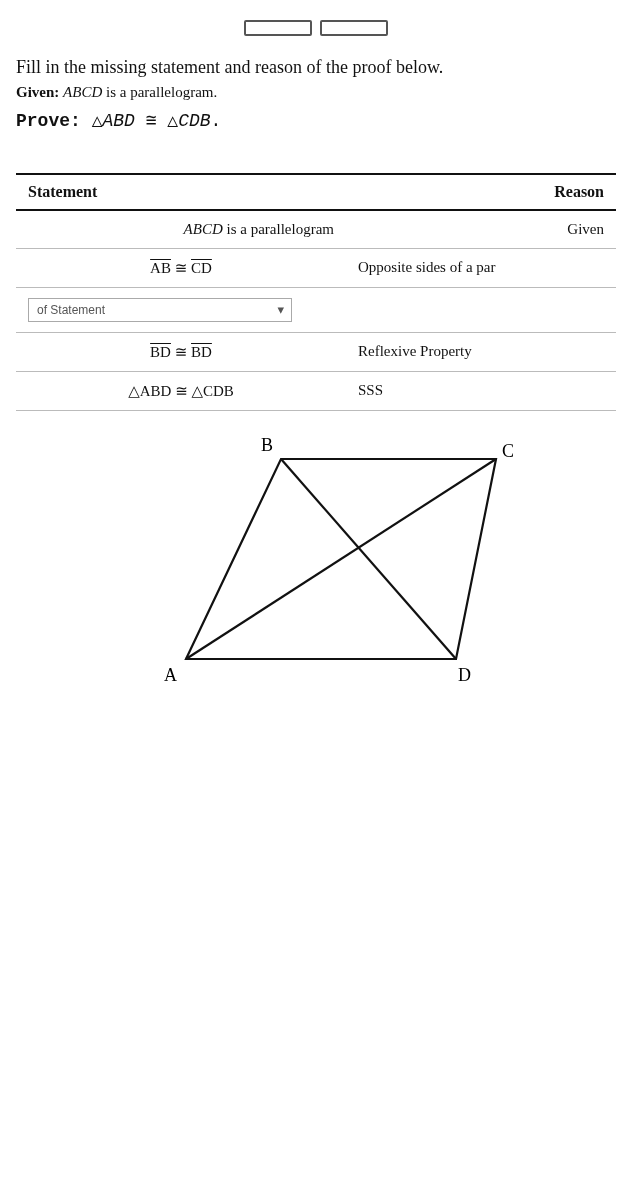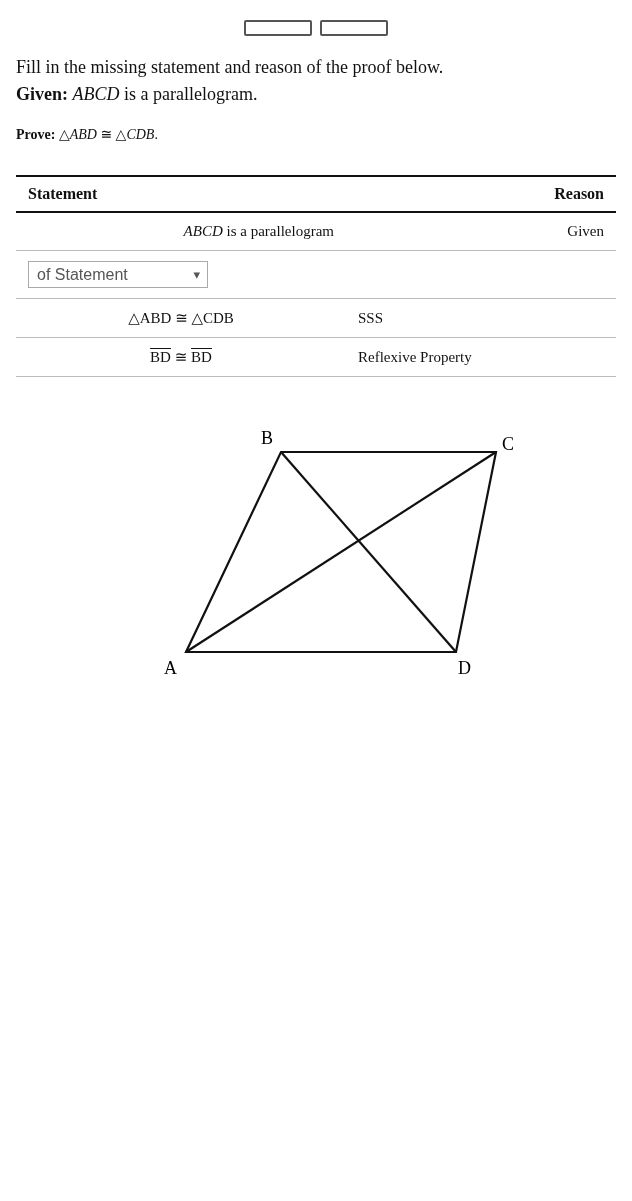--- a/index.html
+++ b/index.html
@@ -26,34 +26,35 @@
       cursor: pointer;
       border-radius: 2px;
     }
 
     .instructions {
       font-size: 18px;
       line-height: 1.5;
     }
 
     .given {
+      font-size: 15px;
+      margin-bottom: 4px;
+      line-height: 1.5;
+    }
+    .prove {
       font-size: 18px;
-      margin-bottom: 16px;
+      margin-bottom: 38px;
       line-height: 1.5;
-    }
-    .prove {
-      font-size: 14px;
-      margin-bottom: 30px;
-      line-height: 1.5;
+      font-family: Liberation Mono, monospace;
     }
 
     .proof-table {
       width: 100%;
       border-collapse: collapse;
-      margin-bottom: 45px;
+      margin-bottom: 18px;
     }
     .proof-table th {
       font-weight: bold;
       font-size: 16px;
       text-align: left;
       padding: 8px 12px;
       border-bottom: 2px solid #111;
       border-top: 2px solid #111;
     }
     .proof-table th.statement-col {
@@ -78,23 +79,23 @@
     .proof-table tr:first-child td {
       text-align: right;
     }
 
     .overline {
       text-decoration: overline;
     }
     .dropdown-select {
       border: 1px solid #aaa;
       background: #fff;
-      font-size: 16px;
+      font-size: 12px;
       padding: 4px 8px;
-      width: 180px;
+      width: 264px;
       color: #555;
       cursor: pointer;
       appearance: none;
       -webkit-appearance: none;
     }
     .dropdown-wrapper {
       position: relative;
       display: inline-block;
     }
     .dropdown-wrapper::after {
@@ -151,53 +152,63 @@
 
     <tr>
       <td class="statement-cell" style="text-align:right;">
         <span style="font-style:italic;">ABCD</span><span> is a parallelogram</span>
       </td>
       <td class="reason-cell">
         <span>Given</span>
       </td>
     </tr>
 
+    <tr>
+      <td class="statement-cell">
+        <span class="overline">AB</span>
+        <span> ≅ </span>
+        <span class="overline">CD</span>
+      </td>
+      <td class="reason-cell">
+        <span>Opposite sides of a par</span>
+      </td>
+    </tr>
 
     <tr>
       <td class="statement-cell" style="text-align:left;">
         <div class="dropdown-wrapper">
           <select class="dropdown-select">
             <option value="of Statement">of Statement</option>
             <option value="AD ≅ CB">AD ≅ CB</option>
             <option value="AB || CD">AB ∥ CD</option>
           </select>
         </div>
       </td>
       <td class="reason-cell">
         <span></span>
       </td>
     </tr>
 
     <tr>
       <td class="statement-cell">
-        <span>△ABD ≅ △CDB</span>
-      </td>
-      <td class="reason-cell">
-        <span>SSS</span>
-      </td>
-    </tr>
-
-    <tr>
-      <td class="statement-cell">
         <span class="overline">BD</span>
         <span> ≅ </span>
         <span class="overline">BD</span>
       </td>
       <td class="reason-cell">
         <span>Reflexive Property</span>
+      </td>
+    </tr>
+
+    <tr>
+      <td class="statement-cell">
+        <span>△ABD ≅ △CDB</span>
+      </td>
+      <td class="reason-cell">
+        <span>SSS</span>
       </td>
     </tr>
   </tbody>
 </table>
 
 <div class="geometry-figure">
   <svg viewBox="0 0 440 280" xmlns="http://www.w3.org/2000/svg">
 
     <polygon points="90,230 185,30 400,30 360,230" fill="none" stroke="#111" stroke-width="2.2"></polygon>
 

